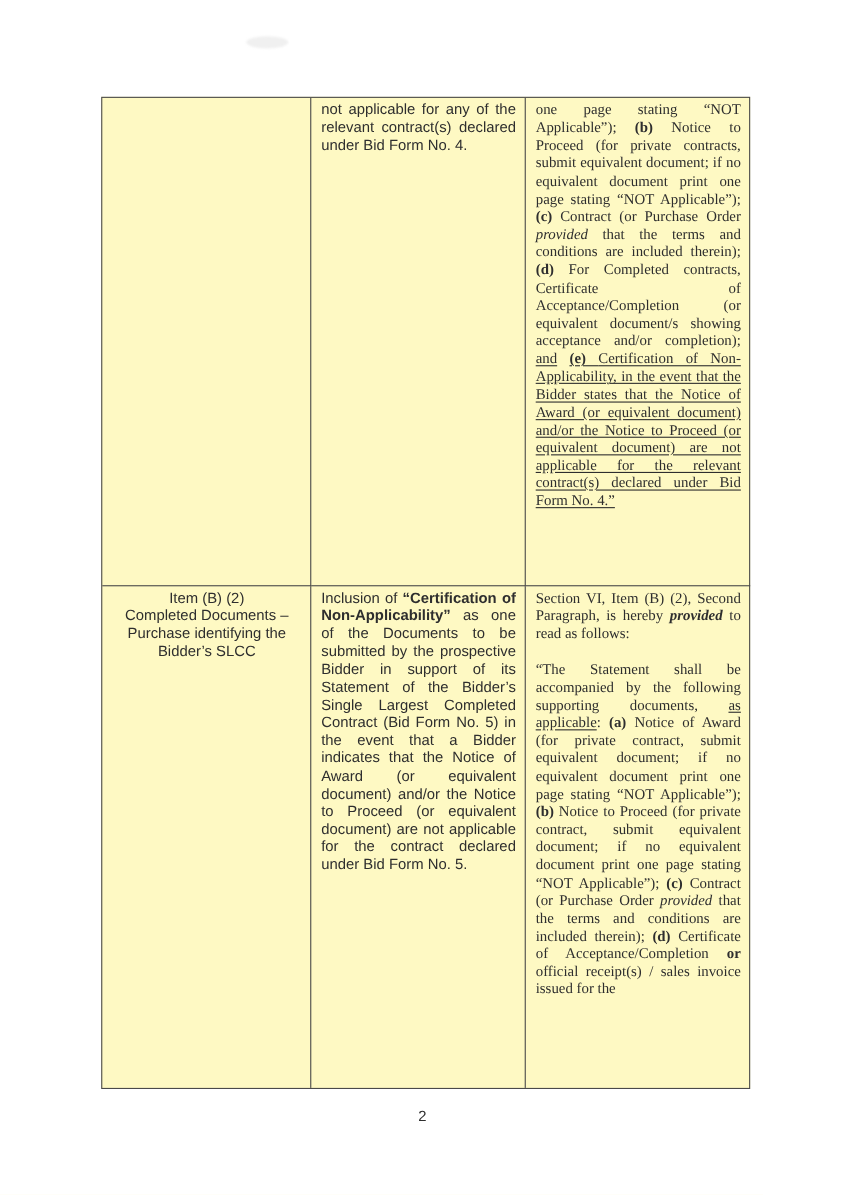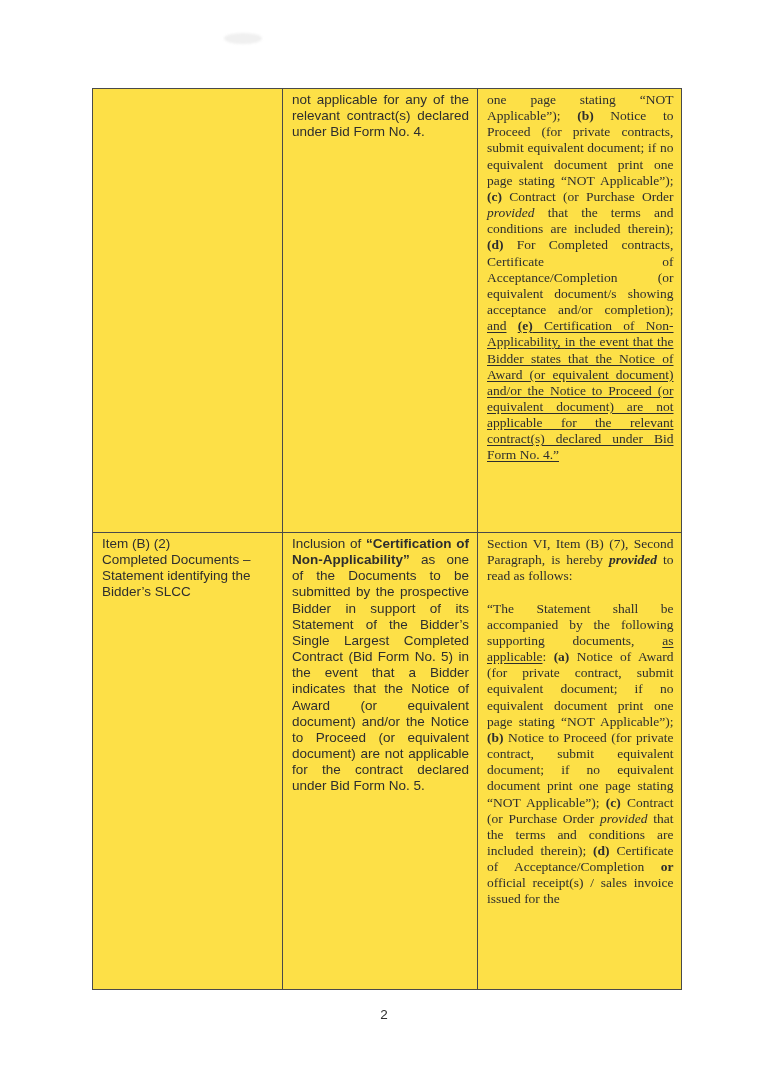--- a/index.html
+++ b/index.html
@@ -24,36 +24,36 @@
     filter: blur(1px);
   }
   .doc-table {
     position: absolute;
     left: 92px; top: 88px;
     width: 590px;
     border: 1.5px solid #4a4a4a;
     display: grid;
     grid-template-columns: 190px 195px 203.5px;
     grid-template-rows: 444px 456px;
-    background: #fde047;
+    background: #fef9c3;
   }
   .cell {
     border-right: 1.5px solid #4a4a4a;
     border-bottom: 1.5px solid #4a4a4a;
     padding: 3px 8px 3px 9px;
     font-size: 13.5px;
     line-height: 16.15px;
     overflow: hidden;
   }
   .cell:nth-child(3n) { border-right: none; font-family: Liberation Serif, serif; }
   .cell.last-row { border-bottom: none; }
   .cell p { margin: 0; }
   .justify p { text-align: justify; text-justify: inter-word; }
   .justify p:last-child { text-align-last: left; }
-  .center { }
+  .center { text-align: center; }
   .b { font-weight: bold; }
   .i { font-style: italic; }
   .u { text-decoration: underline; text-underline-offset: 2px; }
   .page-number {
     position: absolute;
     left: 0; top: 1007px;
     width: 768px;
     text-align: center;
     font-size: 13.5px;
     color: #2e2e2e;
@@ -72,28 +72,28 @@
     <div class="cell justify">
         <p><span>not applicable for any of the relevant contract(s) declared under Bid Form No. 4.</span></p>
       </div>
     <div class="cell justify">
         <p><span>one page stating “NOT Applicable”); </span><span class="b">(b)</span><span> Notice to Proceed (for private contracts, submit equivalent document; if no equivalent document print one page stating “NOT Applicable”); </span><span class="b">(c)</span><span> Contract (or Purchase Order </span><span class="i">provided</span><span> that the terms and conditions are included therein); </span><span class="b">(d)</span><span> For Completed contracts, Certificate of Acceptance/Completion (or equivalent document/s showing acceptance and/or completion); </span><span class="u">and</span><span> </span><span class="b u">(e)</span><span class="u"> </span><span class="u">Certification of Non-Applicability, in the event that the Bidder states that the Notice of Award (or equivalent document) and/or the Notice to Proceed (or equivalent document) are not applicable for the relevant contract(s) declared under Bid Form No. 4.”</span></p>
       </div>
 
     <div class="cell center last-row">
         <p><span>Item (B) (2)</span></p>
         <p><span>Completed Documents –</span></p>
-        <p><span>Statement identifying the</span></p>
+        <p><span>Purchase identifying the</span></p>
         <p><span>Bidder’s SLCC</span></p>
       </div>
     <div class="cell justify last-row">
         <p><span>Inclusion of </span><span class="b">“Certification of Non-Applicability”</span><span> as one of the Documents to be submitted by the prospective Bidder in support of its Statement of the Bidder’s Single Largest Completed Contract (Bid Form No. 5) in the event that a Bidder indicates that the Notice of Award (or equivalent document) and/or the Notice to Proceed (or equivalent document) are not applicable for the contract declared under Bid Form No. 5.</span></p>
       </div>
     <div class="cell justify last-row">
-        <p><span>Section VI, Item (B) (7), Second Paragraph, is hereby </span><span class="b i">provided</span><span> to read as follows:</span></p>
+        <p><span>Section VI, Item (B) (2), Second Paragraph, is hereby </span><span class="b i">provided</span><span> to read as follows:</span></p>
         <p><span>&nbsp;</span></p>
         <p><span>“The Statement shall be accompanied by the following supporting documents, </span><span class="u">as applicable</span><span>: </span><span class="b">(a)</span><span> Notice of Award (for private contract, submit equivalent document; if no equivalent document print one page stating “NOT Applicable”); </span><span class="b">(b)</span><span> Notice to Proceed (for private contract, submit equivalent document; if no equivalent document print one page stating “NOT Applicable”); </span><span class="b">(c)</span><span> Contract (or Purchase Order </span><span class="i">provided</span><span> that the terms and conditions are included therein); </span><span class="b">(d)</span><span> Certificate of Acceptance/Completion </span><span class="b">or</span><span> official receipt(s) / sales invoice issued for the</span></p>
       </div>
   </div>
 
   <div class="page-number">2</div>
 
 </div>
 
 </body></html>

